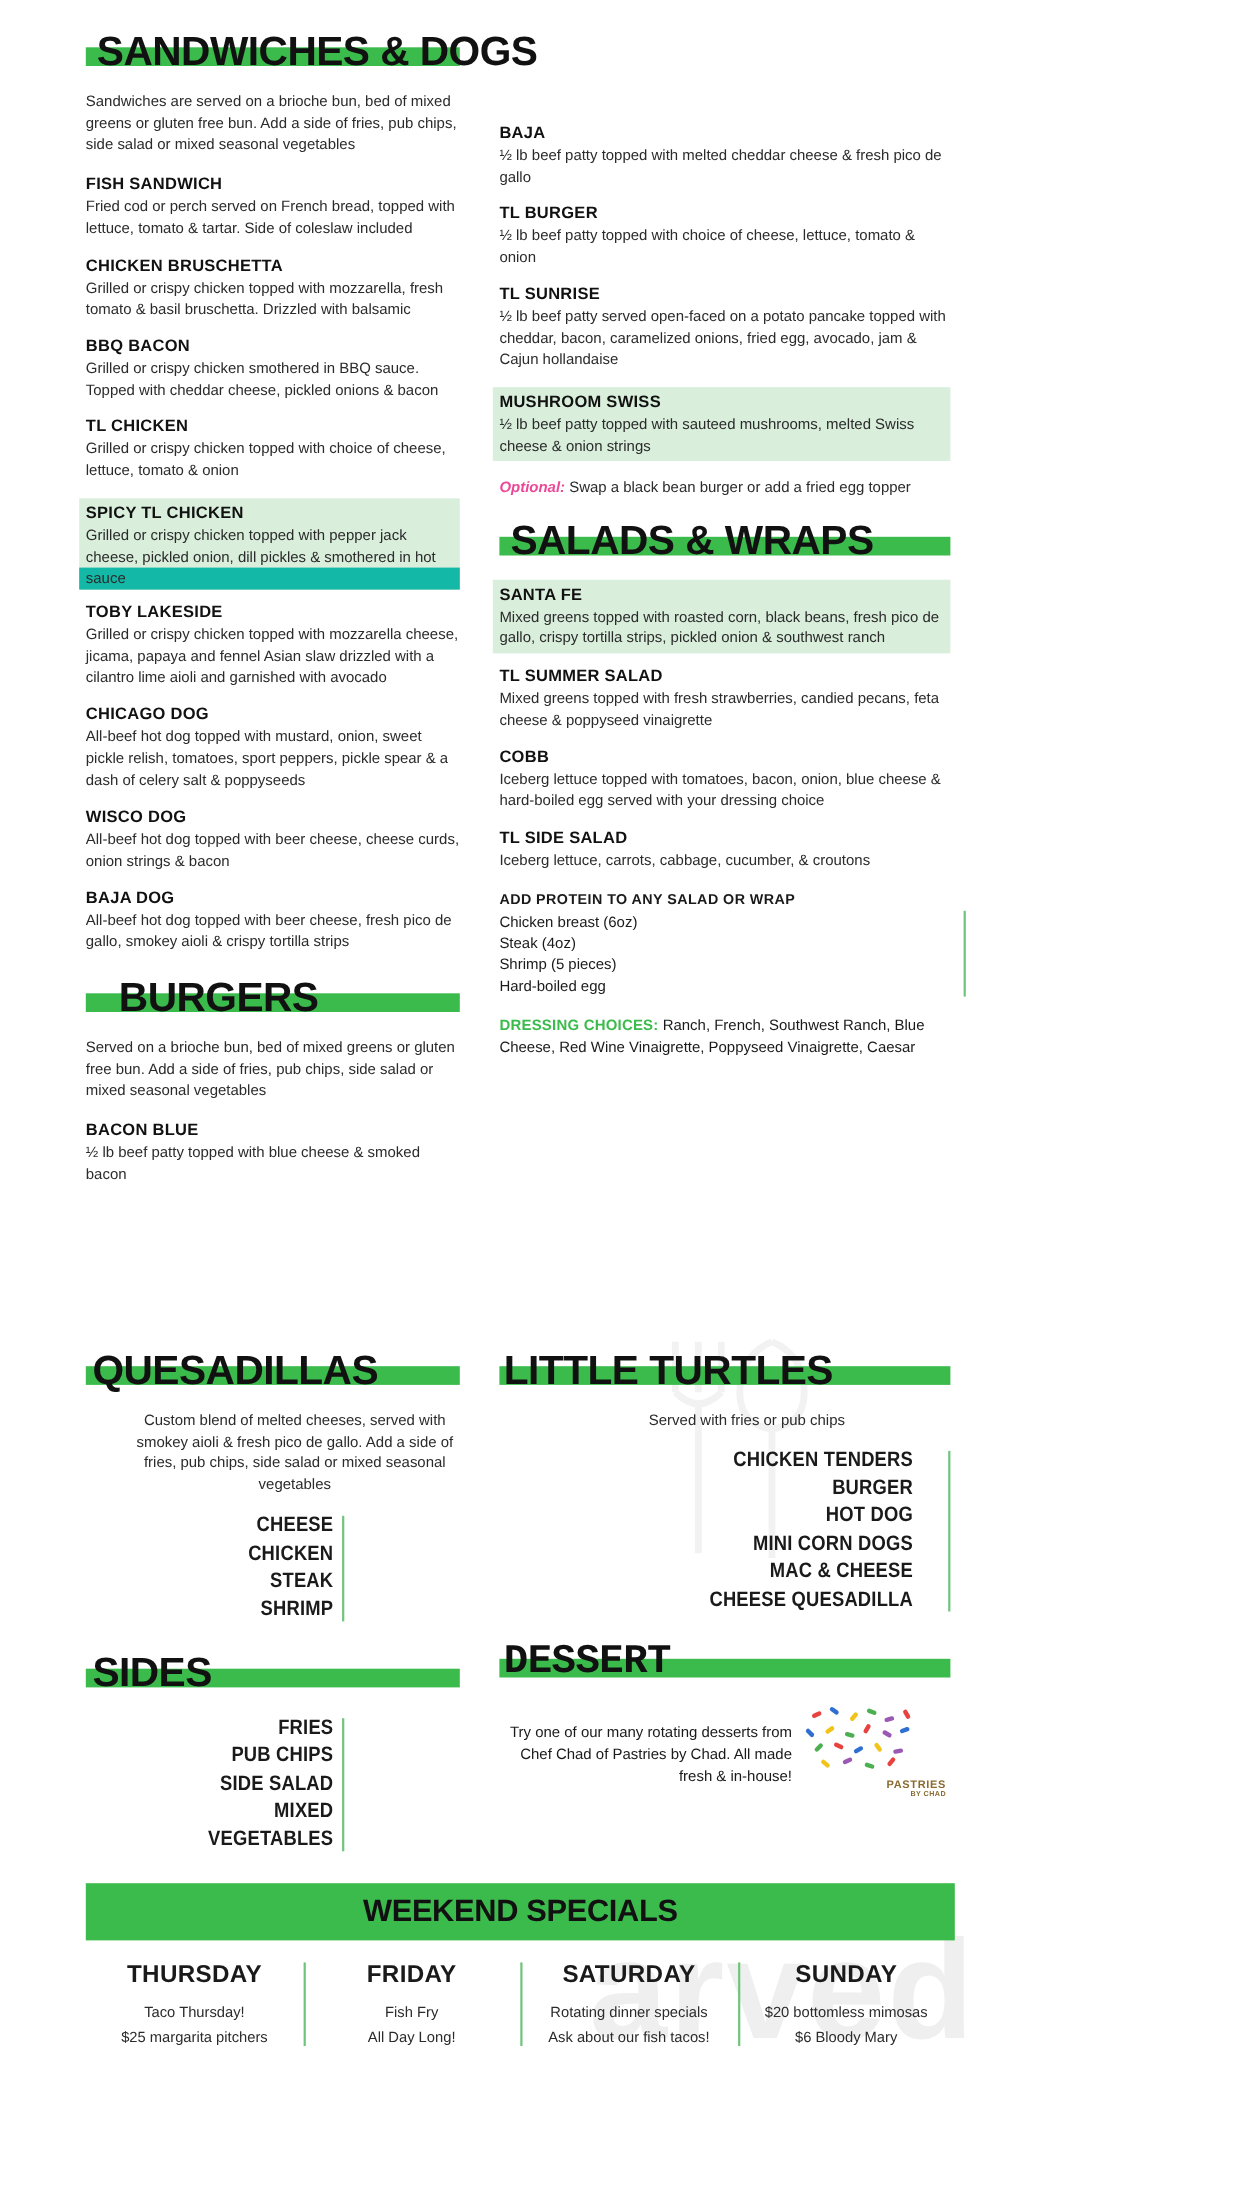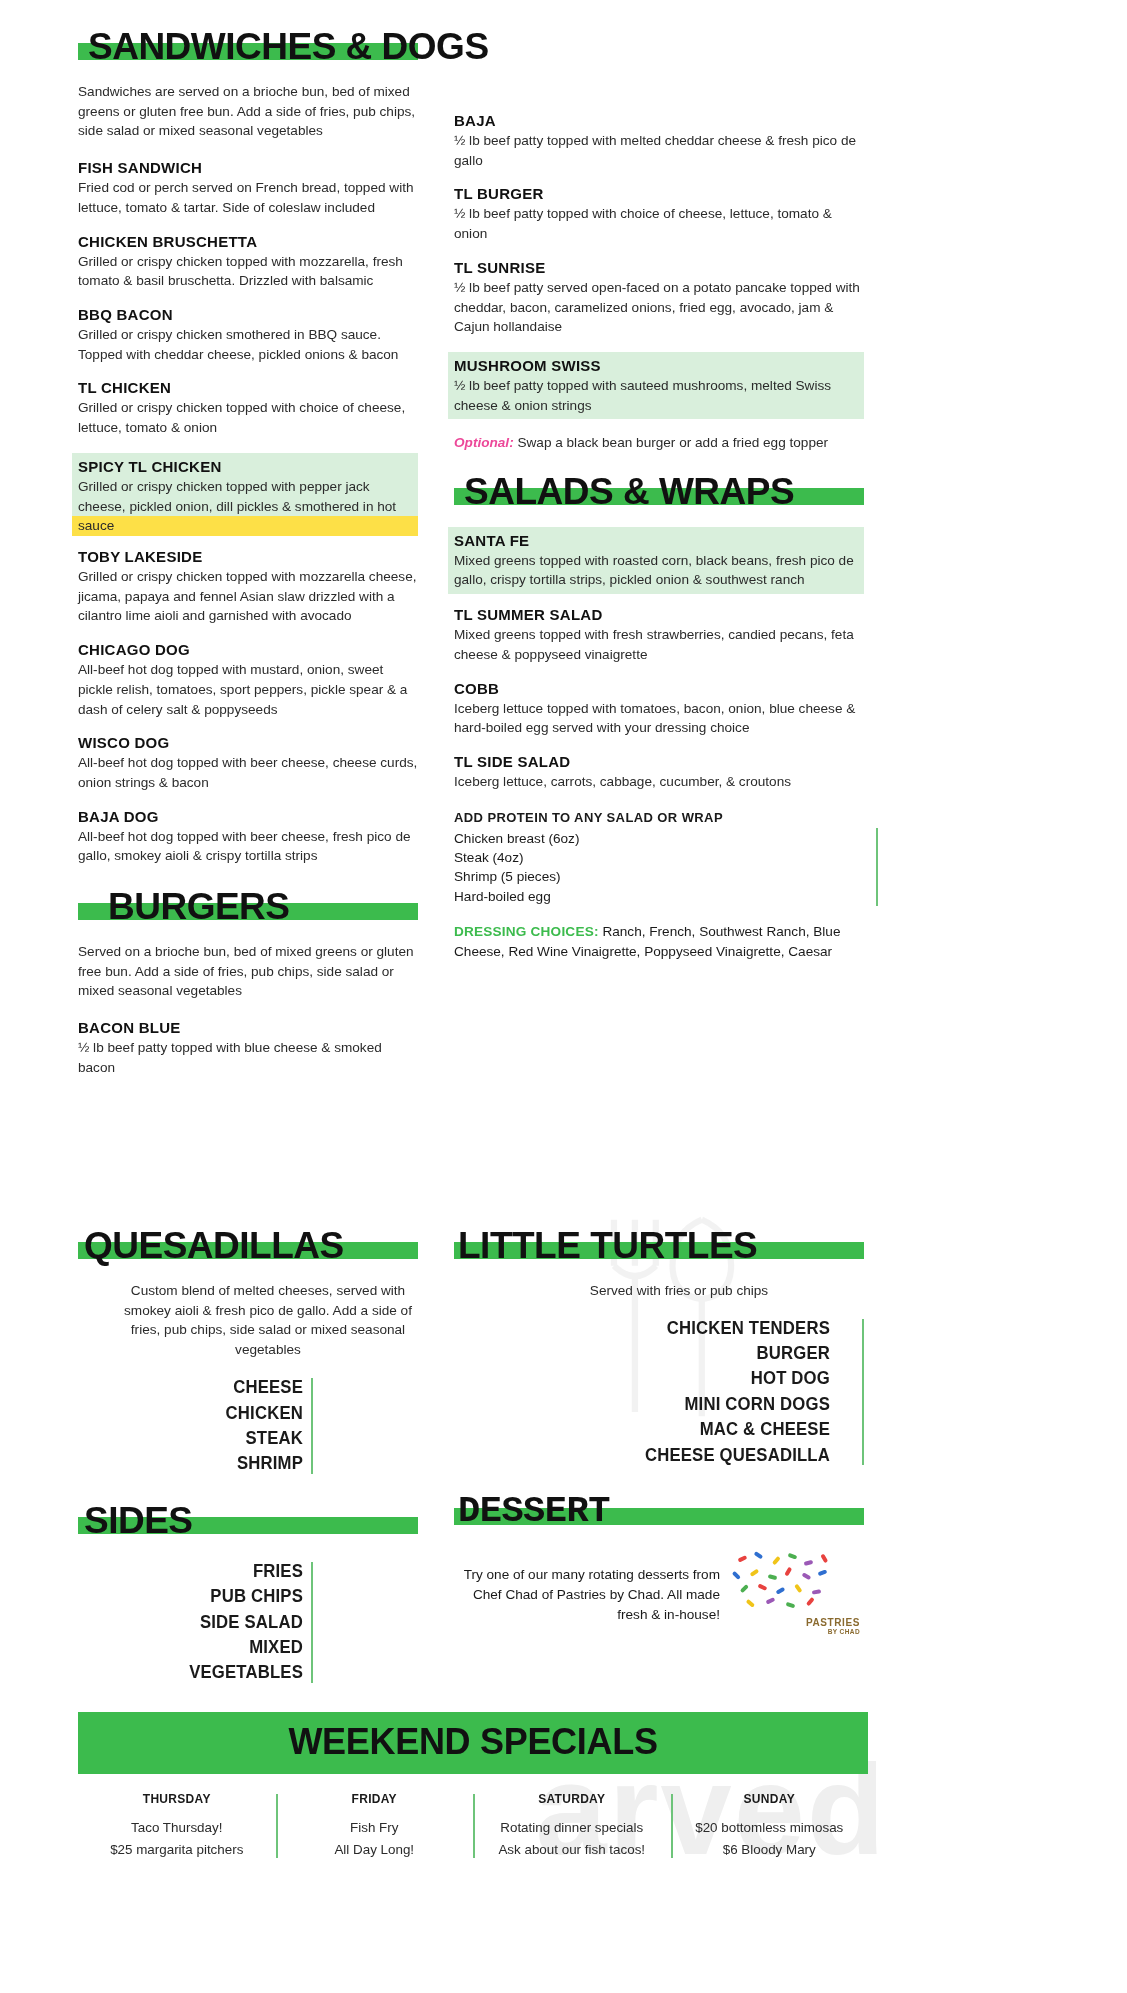--- a/index.html
+++ b/index.html
@@ -95,21 +95,21 @@
     color: #2b2b2b;
   }
   .item.hl {
     background: #d9efdc;
     padding: 5px 8px 4px 6px;
     margin-left: -6px;
     margin-bottom: 12px;
   }
   .item.hl.partial { padding-bottom: 0; }
   .item.hl .overflow-line {
-    background: #fde047;
+    background: #14b8a6;
     margin: 0 -8px 0 -6px;
     padding: 0 8px 0 6px;
   }
 
   .optional {
     font-size: 13.6px;
     line-height: 1.45;
     margin: 14px 0 0 0;
     color: #2b2b2b;
   }
@@ -198,21 +198,21 @@
     left: 78px;
     top: 1712px;
     width: 790px;
   }
   .weekend-bar {
     background: #3cbb4d;
     text-align: center;
     padding: 9px 0 11px;
   }
   .weekend-bar h2 {
-    font-size: 36px;
+    font-size: 28px;
     font-weight: 700;
     letter-spacing: -0.3px;
     color: #111;
   }
   .weekend-cols {
     display: flex;
     margin-top: 18px;
   }
   .wcol {
     flex: 1;
@@ -221,21 +221,21 @@
     padding: 0 8px;
   }
   .wcol + .wcol::before {
     content: "";
     position: absolute;
     left: 0; top: 2px; bottom: 2px;
     width: 2px;
     background: #6ec47a;
   }
   .wcol h4 {
-    font-size: 12px;
+    font-size: 22px;
     font-weight: 700;
     letter-spacing: .3px;
     margin-bottom: 11px;
   }
   .wcol p { font-size: 13.4px; line-height: 1.62; color: #2b2b2b; }
 </style>
 </head>
 <body>
 
 <div id="page">

